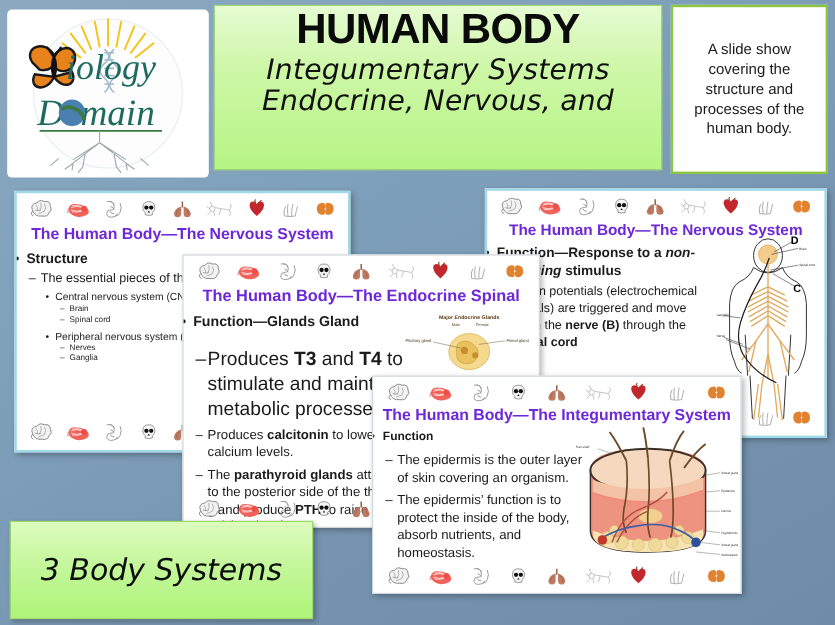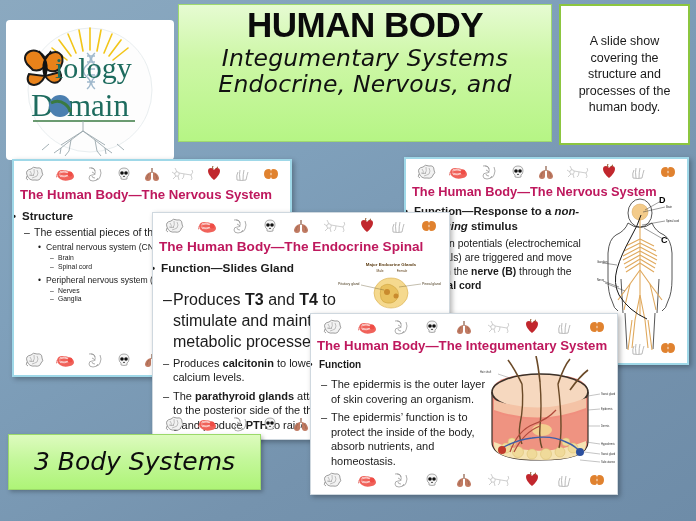--- a/index.html
+++ b/index.html
@@ -6,22 +6,22 @@
   body{
     width:696px;height:521px;overflow:hidden;
     font-family:"Liberation Sans", sans-serif;
     background:linear-gradient(150deg,#8ba9c0 0%,#7fa0bb 35%,#7593ae 70%,#6e8ca8 100%);
     position:relative;
   }
   .stage{position:absolute;inset:0;}
 
   
   .logo-badge{
-    position:absolute;left:6px;top:20px;width:168px;height:140px;
-    background:#fff;border-radius:4px;overflow:hidden;
+    position:absolute;left:6px;top:8px;width:168px;height:140px;
+    background:#fff;border-radius:4px;overflow:hidden;font-style:italic;
   }
   .logo-circle{
     position:absolute;left:50%;top:50%;transform:translate(-50%,-50%);
     width:150px;height:140px;
   }
 
   .title-box{
     position:absolute;left:178px;top:4px;width:374px;height:138px;
     background:linear-gradient(180deg,#e6fbd2 0%,#cdf7a6 40%,#b6f585 100%);
     border:1px solid #9fd96f;
@@ -58,38 +58,38 @@
   }
   .slide.cyan{border:2px solid #9fd8e8;}
   .icon-strip{
     position:absolute;left:0;width:100%;height:22px;
     display:flex;align-items:center;justify-content:space-around;
     padding:0 4px;box-sizing:border-box;overflow:hidden;
   }
   .icon-strip.top{top:2px;}
   .icon-strip svg{display:block;}
   .slide-title{
-    position:absolute;width:100%;text-align:left;
-    font-weight:bold;color:#be185d;box-sizing:border-box;padding:0 6px;
+    position:absolute;width:100%;text-align:center;
+    font-weight:bold;color:#6d28d9;box-sizing:border-box;padding:0 6px;
   }
   .bullets{position:absolute;color:#1b1b1b;}
   .l1{font-weight:bold;margin:0 0 2px 0;}
   .l1:before{content:"\2022";display:inline-block;width:10px;margin-left:-10px;}
   .l2{margin:0 0 3px 12px;}
   .l2:before{content:"\2013";display:inline-block;width:10px;margin-left:-10px;}
   .l3{margin:0 0 1px 24px;}
   .l3:before{content:"\2022";display:inline-block;width:8px;margin-left:-8px;}
   .l4{margin:0 0 0 36px;}
   .l4:before{content:"\2013";display:inline-block;width:8px;margin-left:-8px;}
   b{font-weight:bold;}
   i{font-style:italic;}
 
   
   .count-box{
-    position:absolute;left:8px;top:434px;width:253px;height:56px;
+    position:absolute;left:8px;top:434px;width:253px;height:82px;
     background:linear-gradient(180deg,#ddfbbe 0%,#c4f79b 45%,#aef477 100%);
     border:1px solid #9bd96a;box-sizing:border-box;
     box-shadow:2px 2px 4px rgba(0,0,0,.25);
     display:flex;flex-direction:row;align-items:center;justify-content:center;
   }
   .count-line{
     font-family:"DejaVu Sans", sans-serif;
     font-style:italic;font-size:25px;color:#0d0d0d;line-height:1.12;
     white-space:nowrap;
   }
@@ -586,21 +586,21 @@
         </span>
         <span>
           <svg width="18" height="16" viewBox="0 0 18 16">
             <path d="M7 3 q-5 0-5 5 q0 5 5 5 q2 0 2-3 q0-2-1-2 q1 0 1-2 q0-3-2-3Z" fill="#e0822f"></path>
             <path d="M11 3 q5 0 5 5 q0 5-5 5 q-2 0-2-3 q0-2 1-2 q-1 0-1-2 q0-3 2-3Z" fill="#e0822f"></path>
           </svg>
         </span>
       </div>
     <div class="slide-title" style="top:26px;font-size:13.6px;">The Human Body—The Endocrine Spinal</div>
     <div class="bullets" style="left:8px;top:48px;width:180px;font-size:11px;line-height:1.32;">
-      <div class="l1" style="font-size:11.8px;">Function—Slides Gland</div>
+      <div class="l1" style="font-size:11.8px;">Function—Glands Gland</div>
       <div class="l2" style="font-size:16px;margin-top:12px;">Produces <b>T3</b> and <b>T4</b> to stimulate and maintain metabolic processes.</div>
       <div class="l2" style="font-size:11px;margin-top:4px;">Produces <b>calcitonin</b> to lower calcium levels.</div>
       <div class="l2" style="font-size:11px;margin-top:4px;">The <b>parathyroid glands</b> attached to the posterior side of the thyroid gland produce <b>PTH</b> to raise blood calcium levels.</div>
     </div>
 
     <svg style="position:absolute;right:4px;top:46px;width:108px;height:62px;" viewBox="0 0 108 62">
       <text x="54" y="7" font-size="4.4" font-weight="bold" text-anchor="middle" fill="#5a3a10" font-family="'Liberation Sans',sans-serif">Major Endocrine Glands</text>
       <text x="43" y="13" font-size="3.2" text-anchor="middle" fill="#5a3a10" font-family="'Liberation Sans',sans-serif">Male</text>
       <text x="65" y="13" font-size="3.2" text-anchor="middle" fill="#5a3a10" font-family="'Liberation Sans',sans-serif">Female</text>
       <ellipse cx="54" cy="34" rx="17" ry="15" fill="#f5d98e" stroke="#d8ad4a" stroke-width="0.6"></ellipse>

